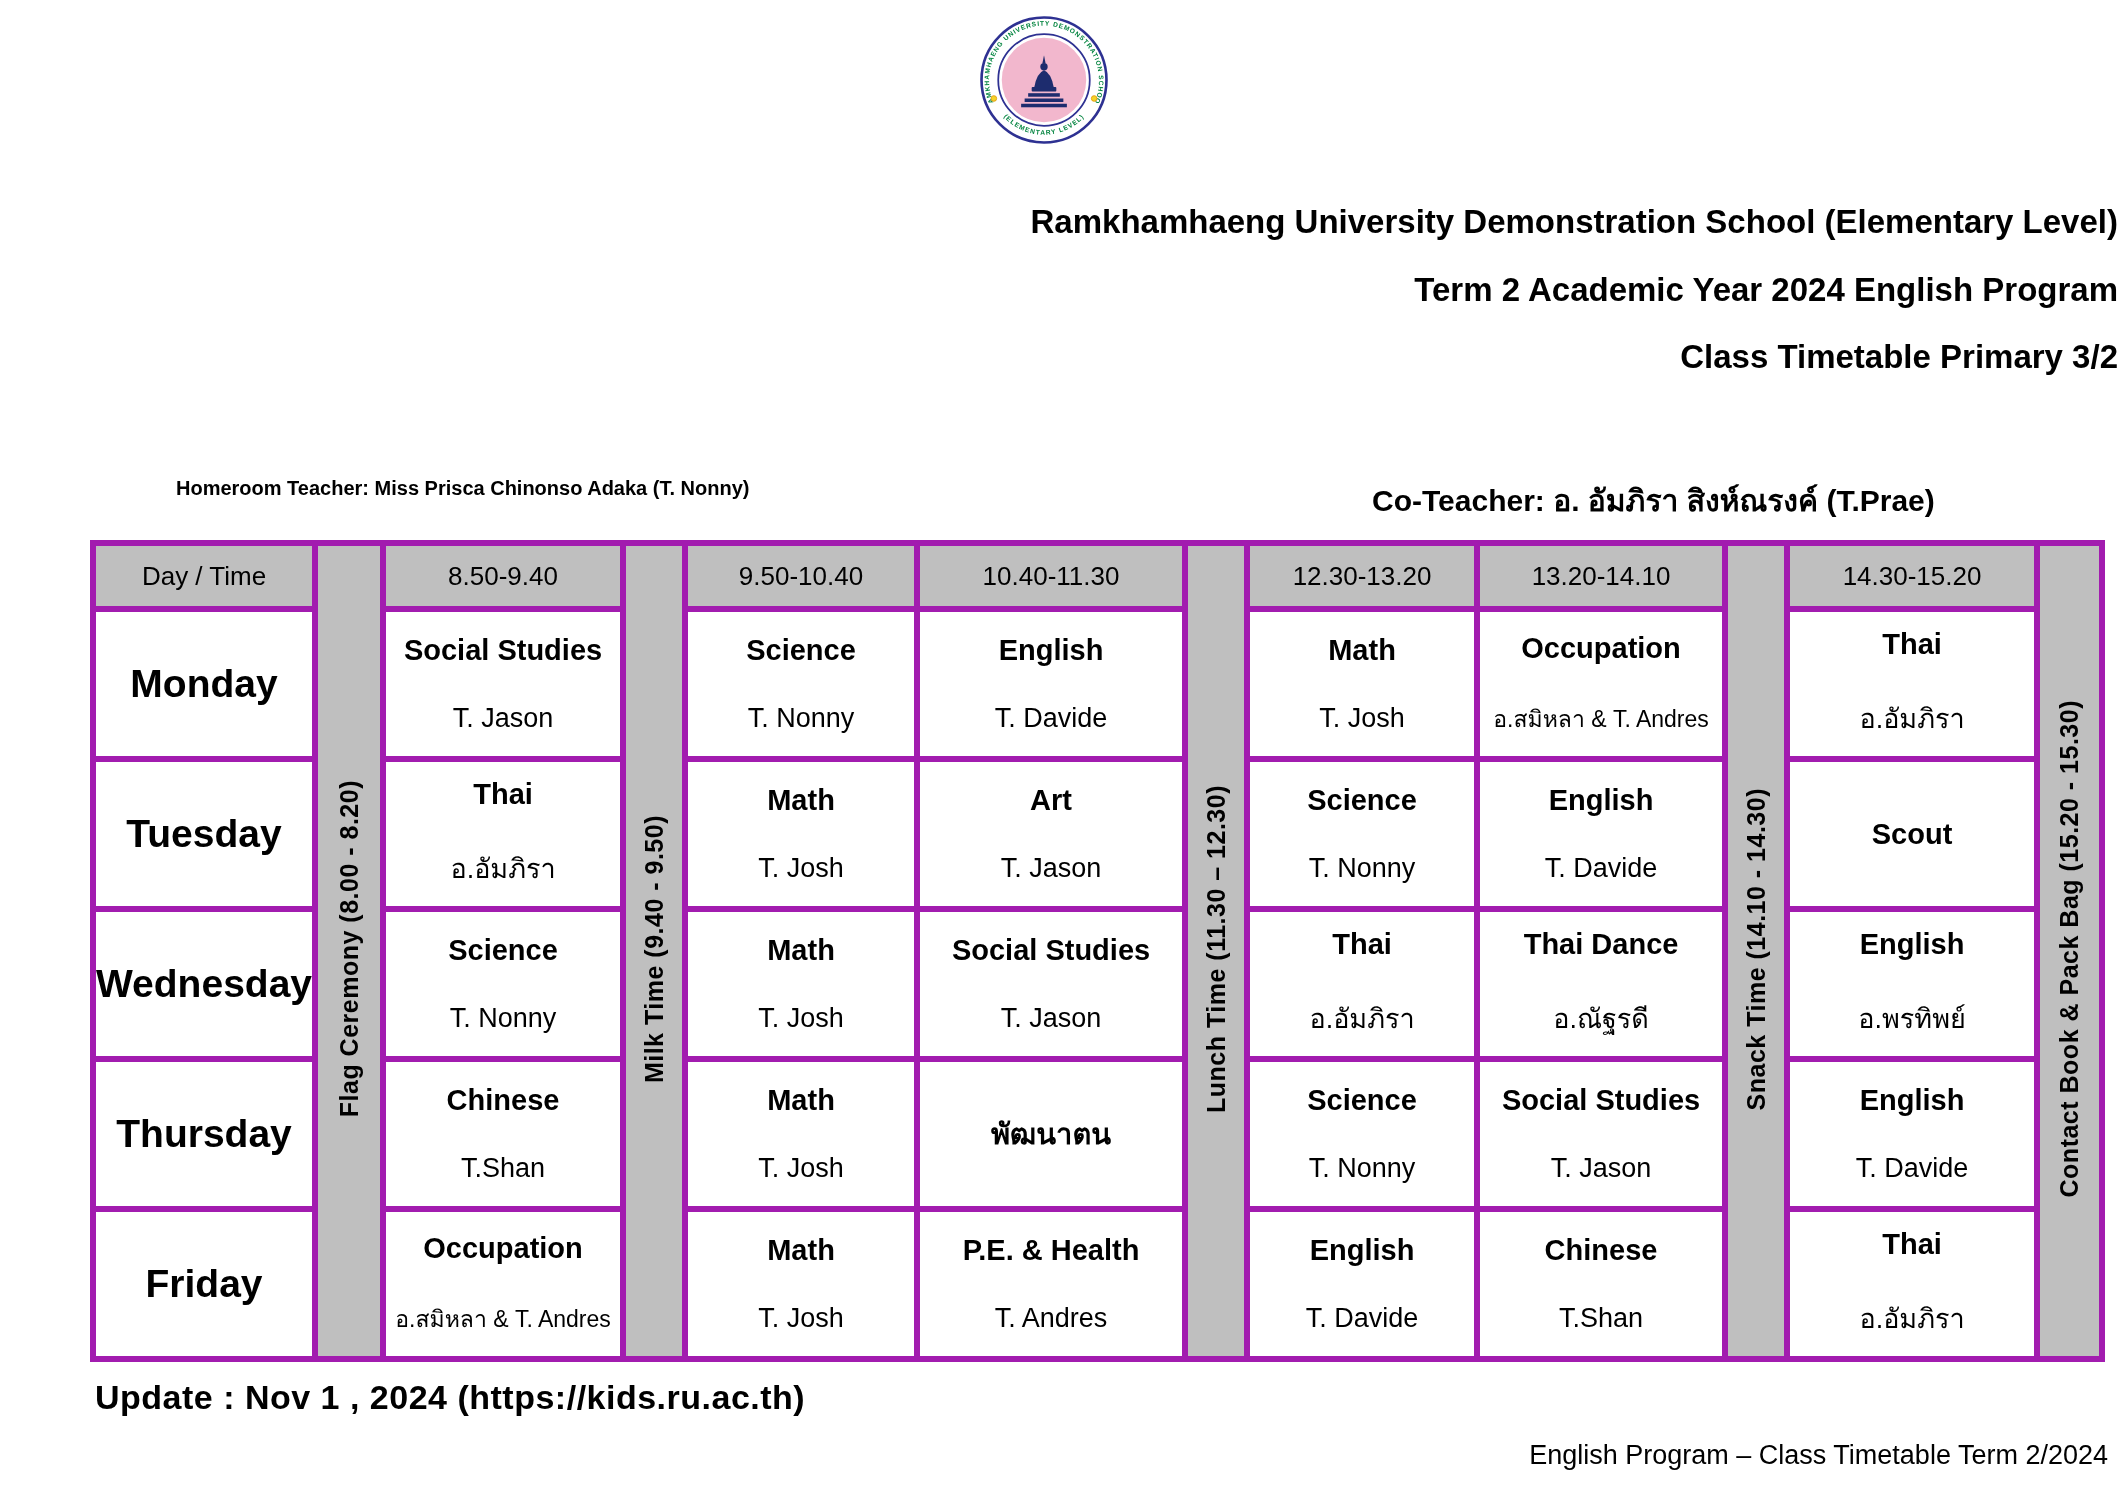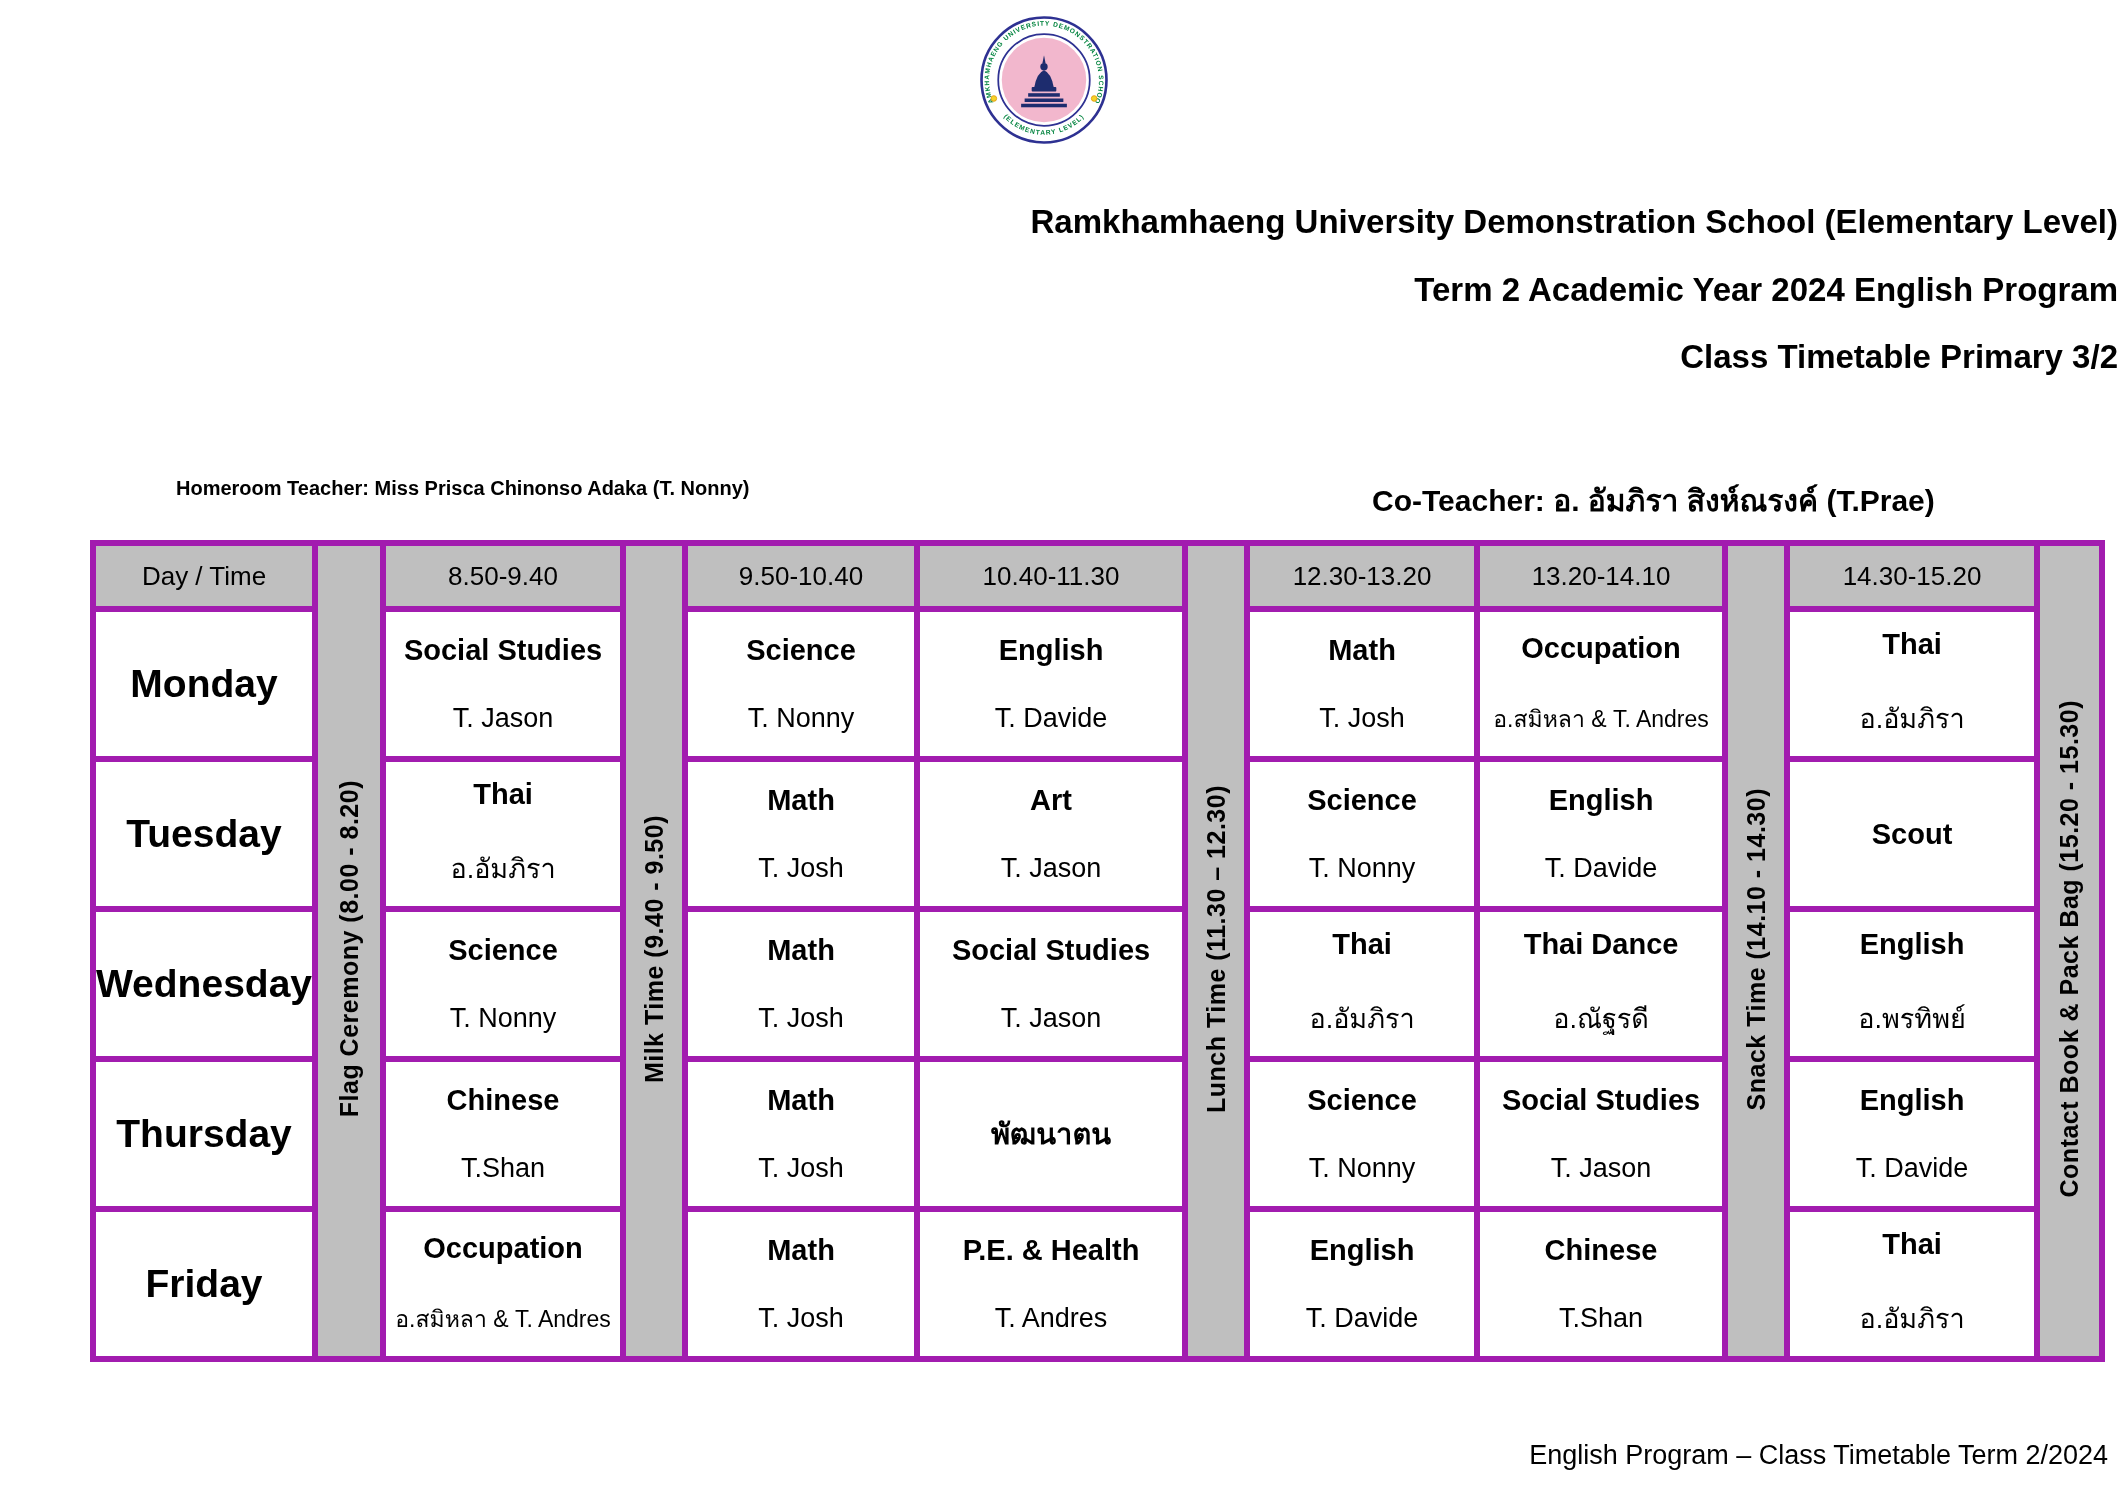--- a/index.html
+++ b/index.html
@@ -247,15 +247,16 @@
             <div class="tchr">T.Shan</div>
           </td>
       <td class="cell">
             <div class="subj">Thai</div>
             <div class="tchr">อ.อัมภิรา</div>
           </td>
     </tr>
   </tbody>
     </table>
 
+  <div class="update">Update : Nov 1 , 2024 (https://kids.ru.ac.th)</div>
   <div class="footright">English Program – Class Timetable Term  2/2024</div>
 
 </div>
 
 </body></html>

